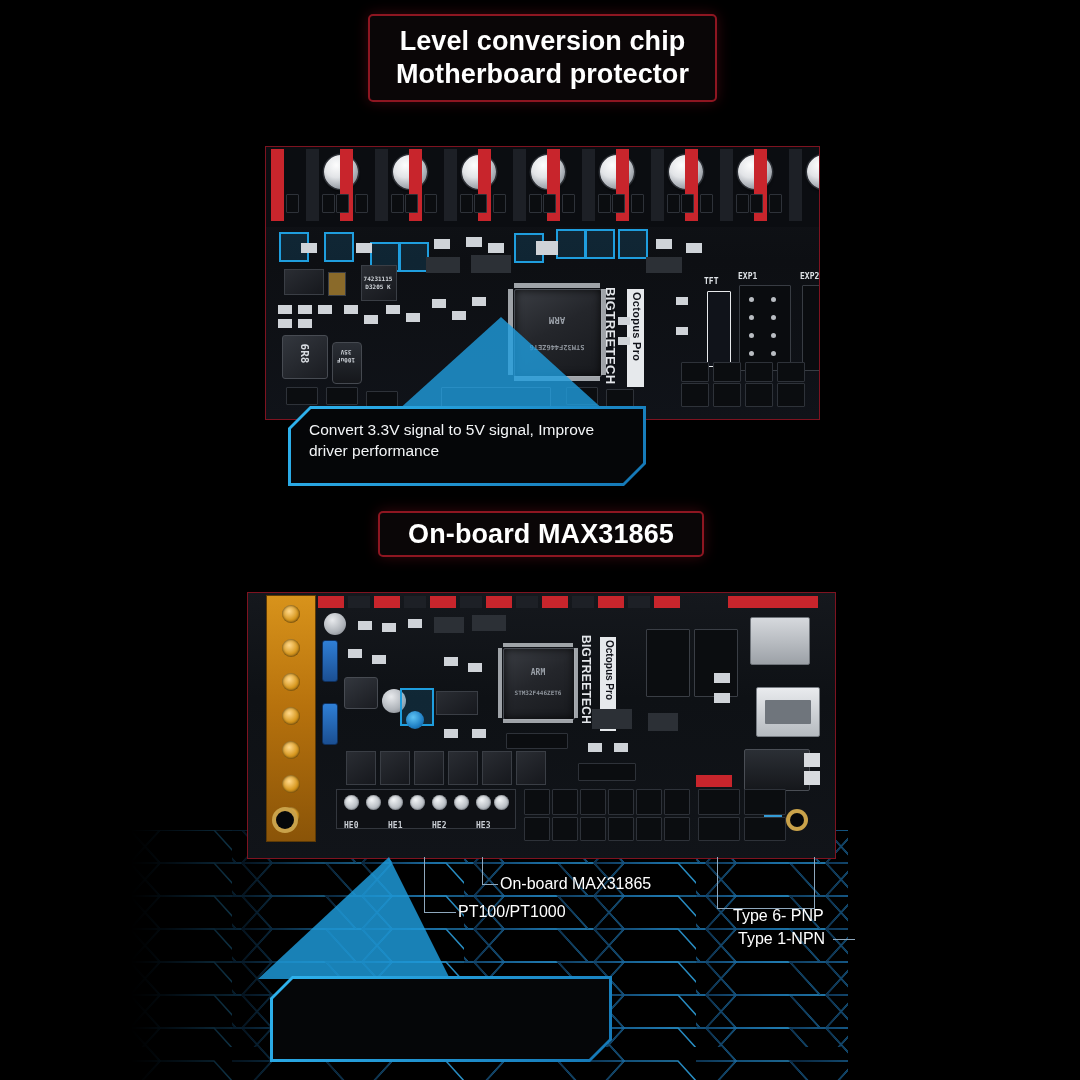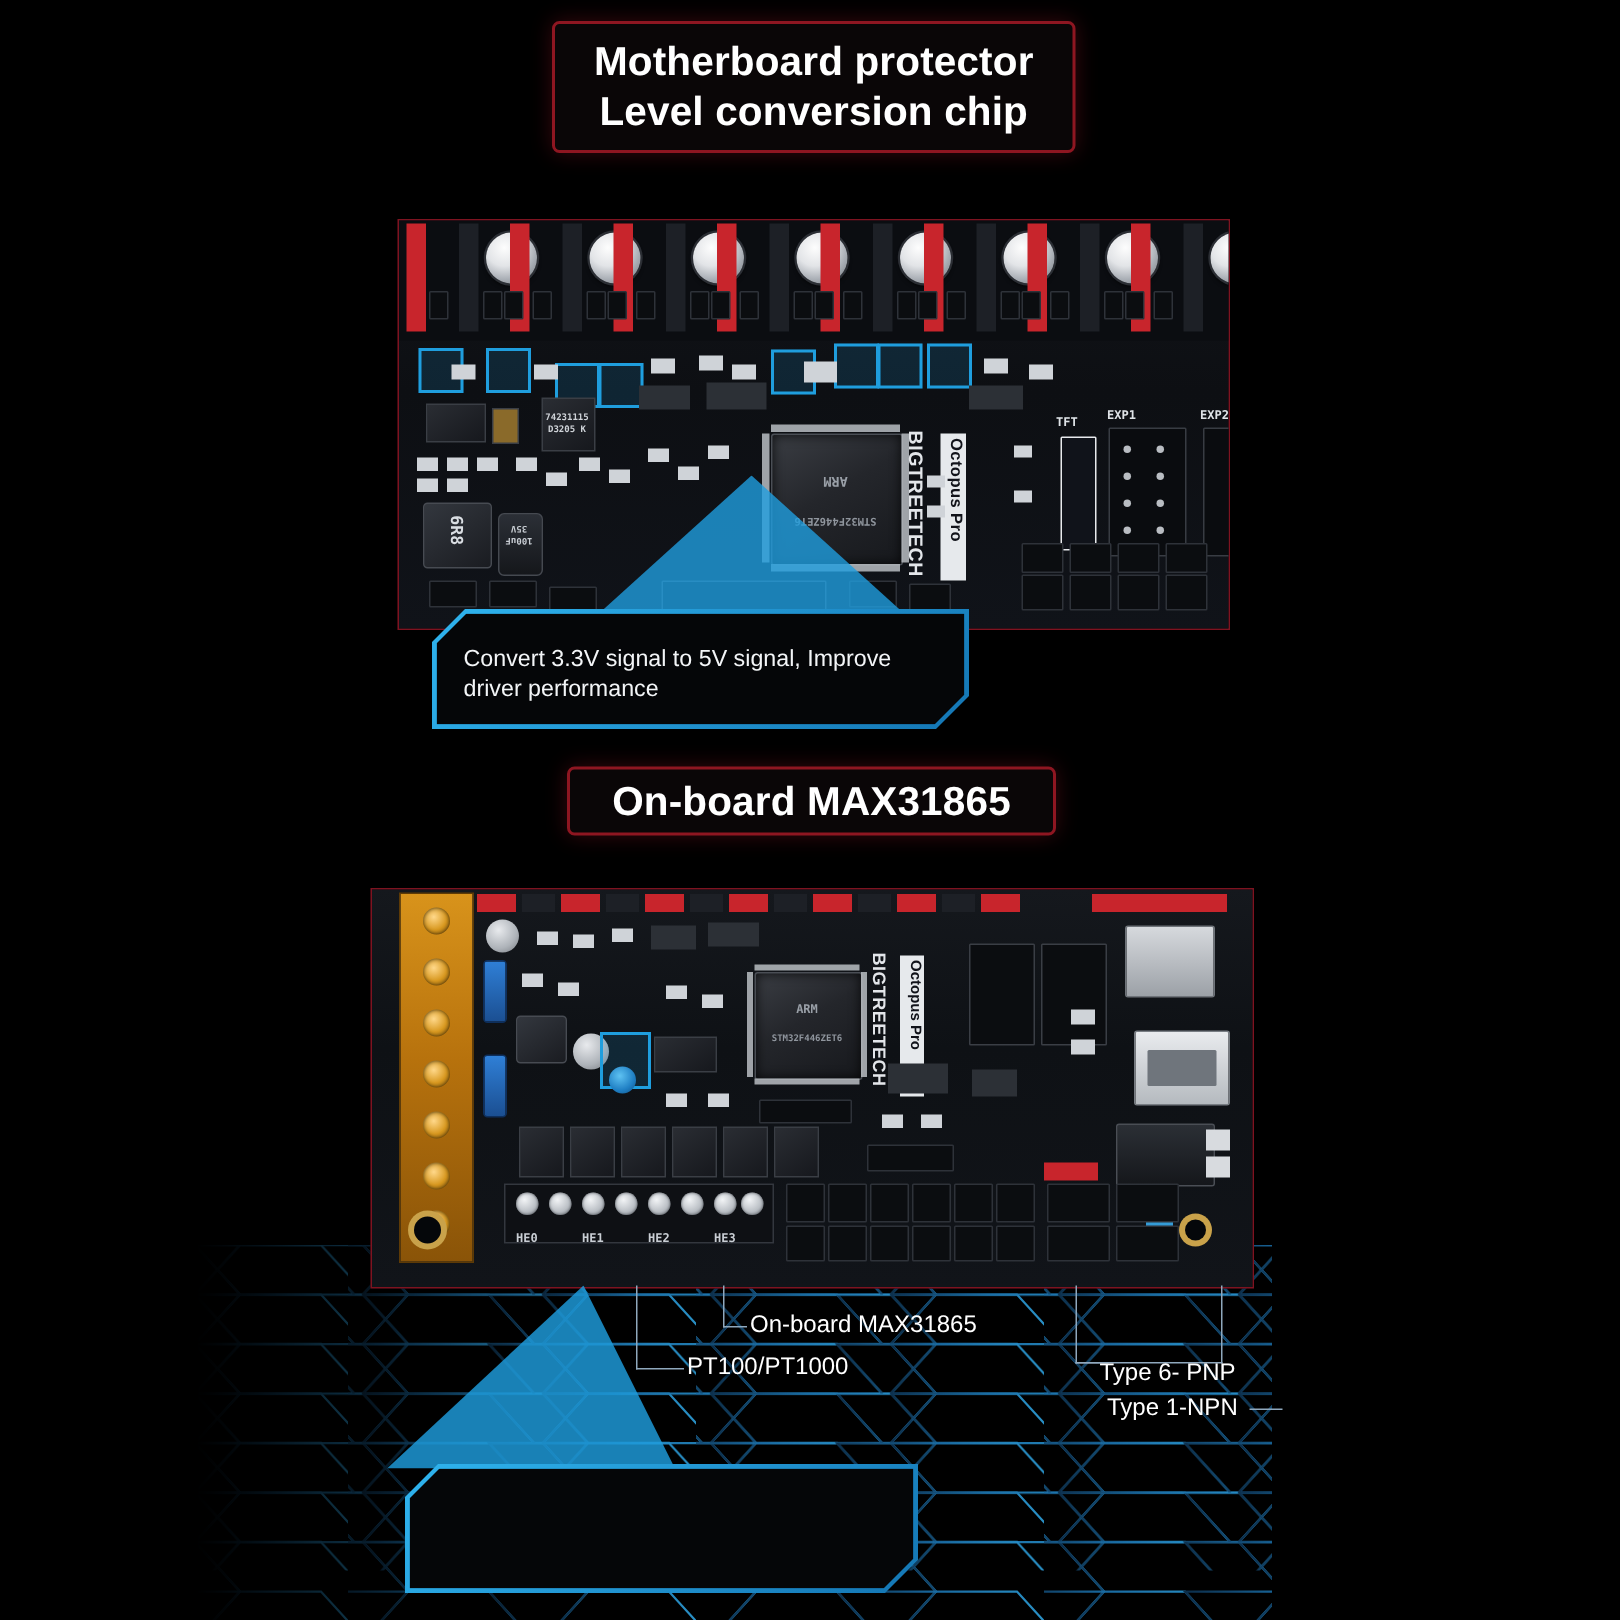--- a/index.html
+++ b/index.html
@@ -117,21 +117,21 @@
     box-sizing:border-box;
     clip-path:polygon(22px 0,100% 0,100% calc(100% - 22px),calc(100% - 22px) 100%,0 100%,0 22px);
     padding:3px;
     background-image:linear-gradient(135deg,#2fb4ef,#1476b4);
     filter:drop-shadow(0 0 7px rgba(41,168,224,.65));
   }
   .callout .inner{
     width:100%;height:100%;background:#050608;box-sizing:border-box;
     clip-path:polygon(20px 0,100% 0,100% calc(100% - 20px),calc(100% - 20px) 100%,0 100%,0 20px);
     padding:11px 16px 12px 18px;
-    display:flex;flex-direction:column;justify-content:flex-end;
+    display:flex;flex-direction:column;justify-content:flex-start;
   }
   .callout p{margin:0;font-size:15.5px;line-height:1.33;color:#f3f5f7;}
   .callout p.gap{margin-top:15px;}
 
   #callout-1{left:288px;top:406px;width:358px;height:80px;}
   #callout-2{left:270px;top:976px;width:342px;height:86px;}
 
   
   .wedge{position:absolute;}
   .wedge svg{display:block;}
@@ -170,22 +170,22 @@
           </g>
         </pattern>
       </defs>
       <rect x="0" y="0" width="848" height="250" fill="#000"></rect>
       <rect x="0" y="0" width="848" height="250" fill="url(#hexpat)"></rect>
       <rect x="0" y="0" width="848" height="250" fill="url(#hexpat)" transform="translate(0,-33)"></rect>
     </svg>
   </div>
 
   <div class="banner" id="banner-1">
+    <div class="line">Level conversion chip</div>
     <div class="line">Motherboard protector</div>
-    <div class="line">Level conversion chip</div>
   </div>
 
   <div class="board" id="board-1">
     <div class="pcb">
 
       <div class="p sub" style="left:0;top:0;width:553px;height:272px;background:linear-gradient(180deg,#121419 0%,#0d0f13 42%,#101319 100%);"></div>
 
       <div class="p" style="left:0;top:0;width:553px;height:80px;background:#0b0d11;"></div>
 
       <div>

